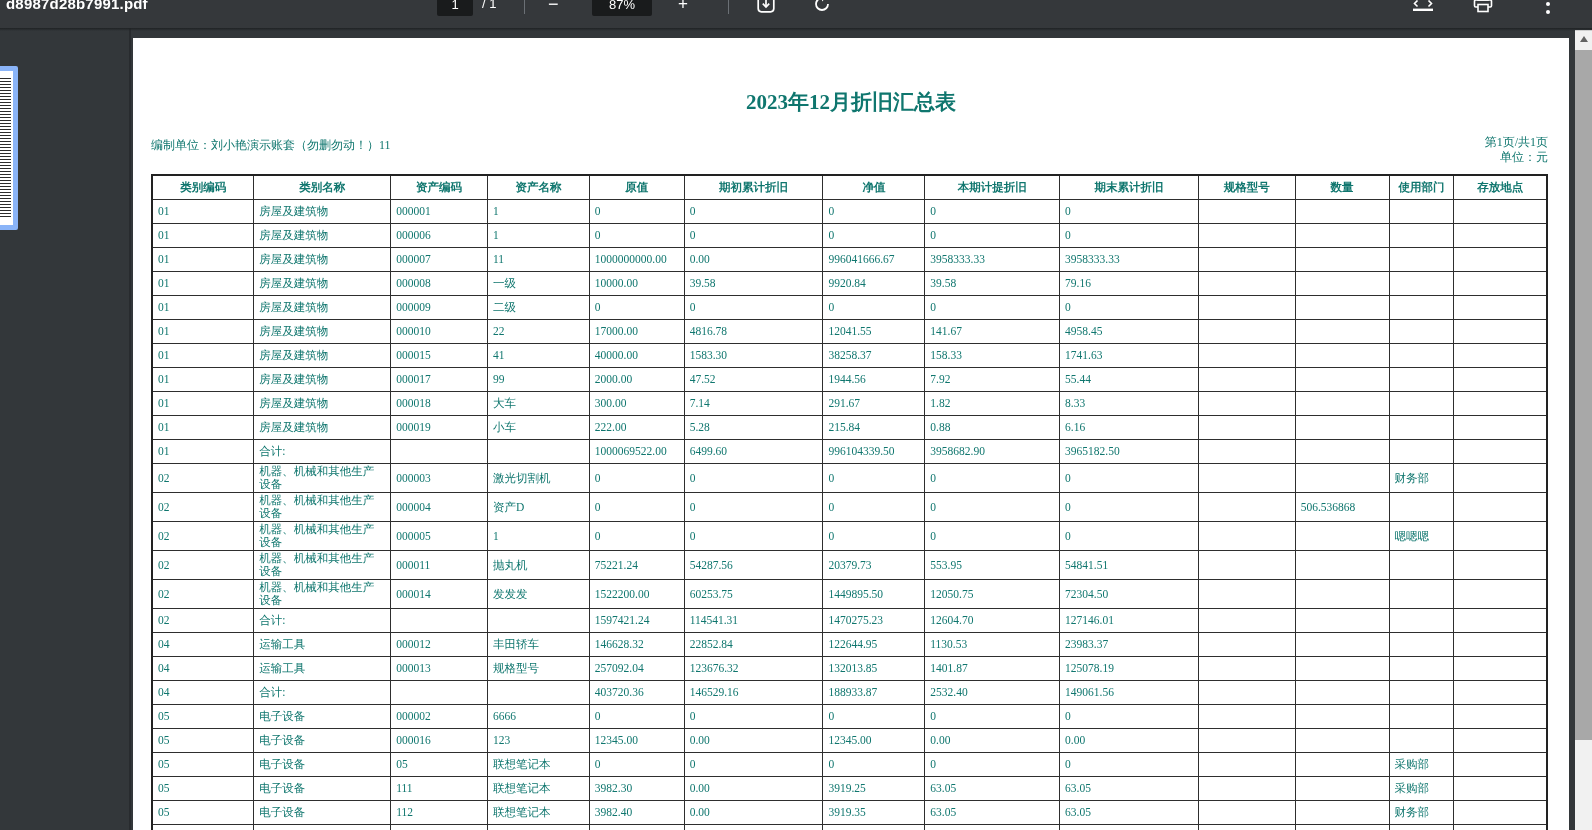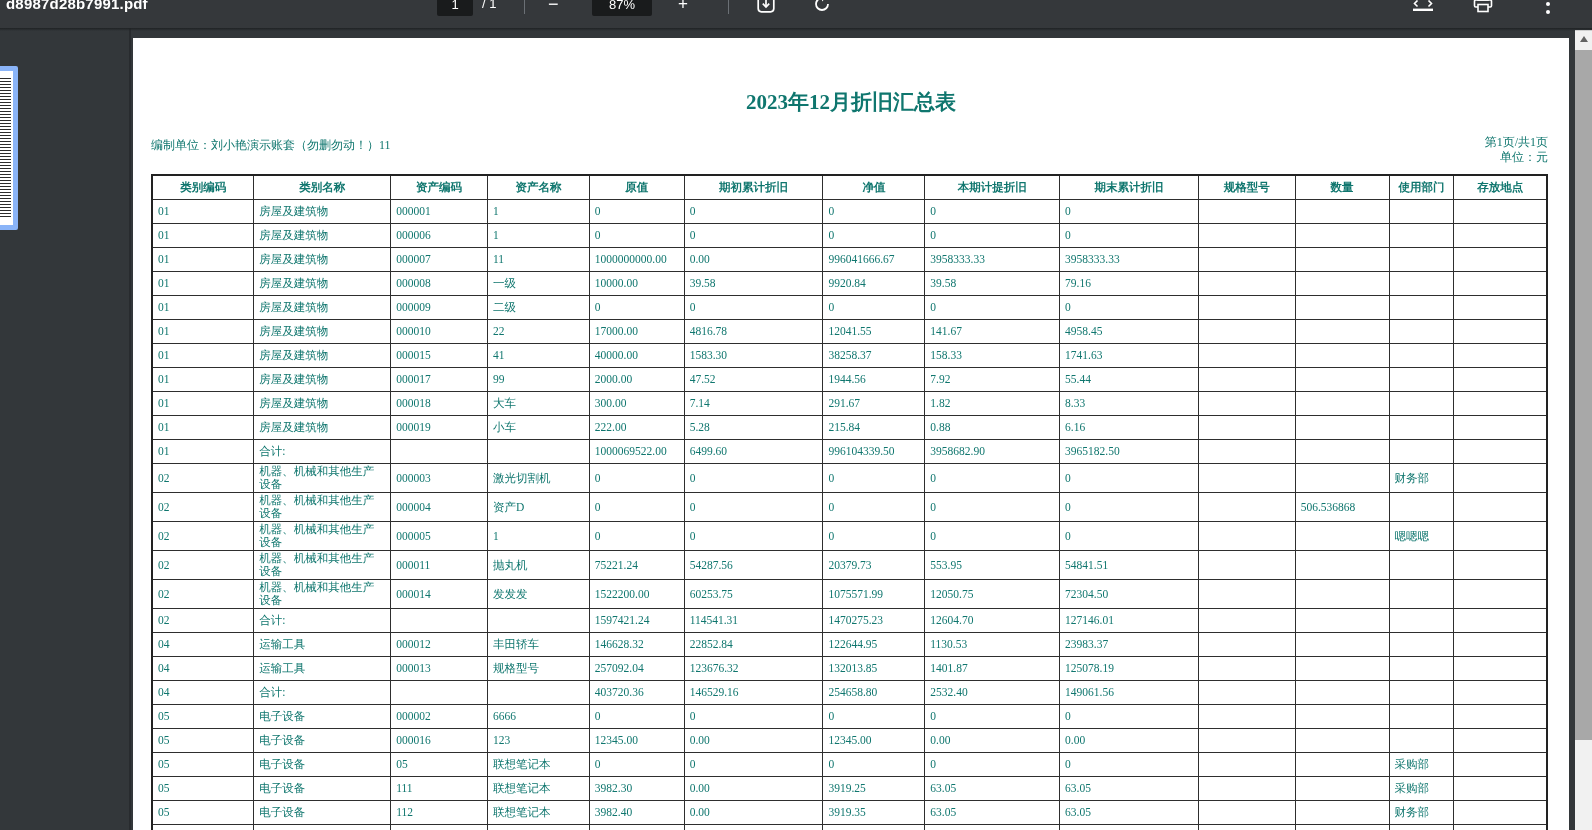--- a/index.html
+++ b/index.html
@@ -439,21 +439,21 @@
           <td></td>
           <td></td>
         </tr>
         <tr>
           <td>02</td>
           <td>机器、机械和其他生产设备</td>
           <td>000014</td>
           <td>发发发</td>
           <td>1522200.00</td>
           <td>60253.75</td>
-          <td>1075571.99</td>
+          <td>1449895.50</td>
           <td>12050.75</td>
           <td>72304.50</td>
           <td></td>
           <td></td>
           <td></td>
           <td></td>
         </tr>
         <tr>
           <td>02</td>
           <td>合计:</td>
@@ -499,21 +499,21 @@
           <td></td>
           <td></td>
         </tr>
         <tr>
           <td>04</td>
           <td>合计:</td>
           <td></td>
           <td></td>
           <td>403720.36</td>
           <td>146529.16</td>
-          <td>254658.80</td>
+          <td>188933.87</td>
           <td>2532.40</td>
           <td>149061.56</td>
           <td></td>
           <td></td>
           <td></td>
           <td></td>
         </tr>
         <tr>
           <td>05</td>
           <td>电子设备</td>

